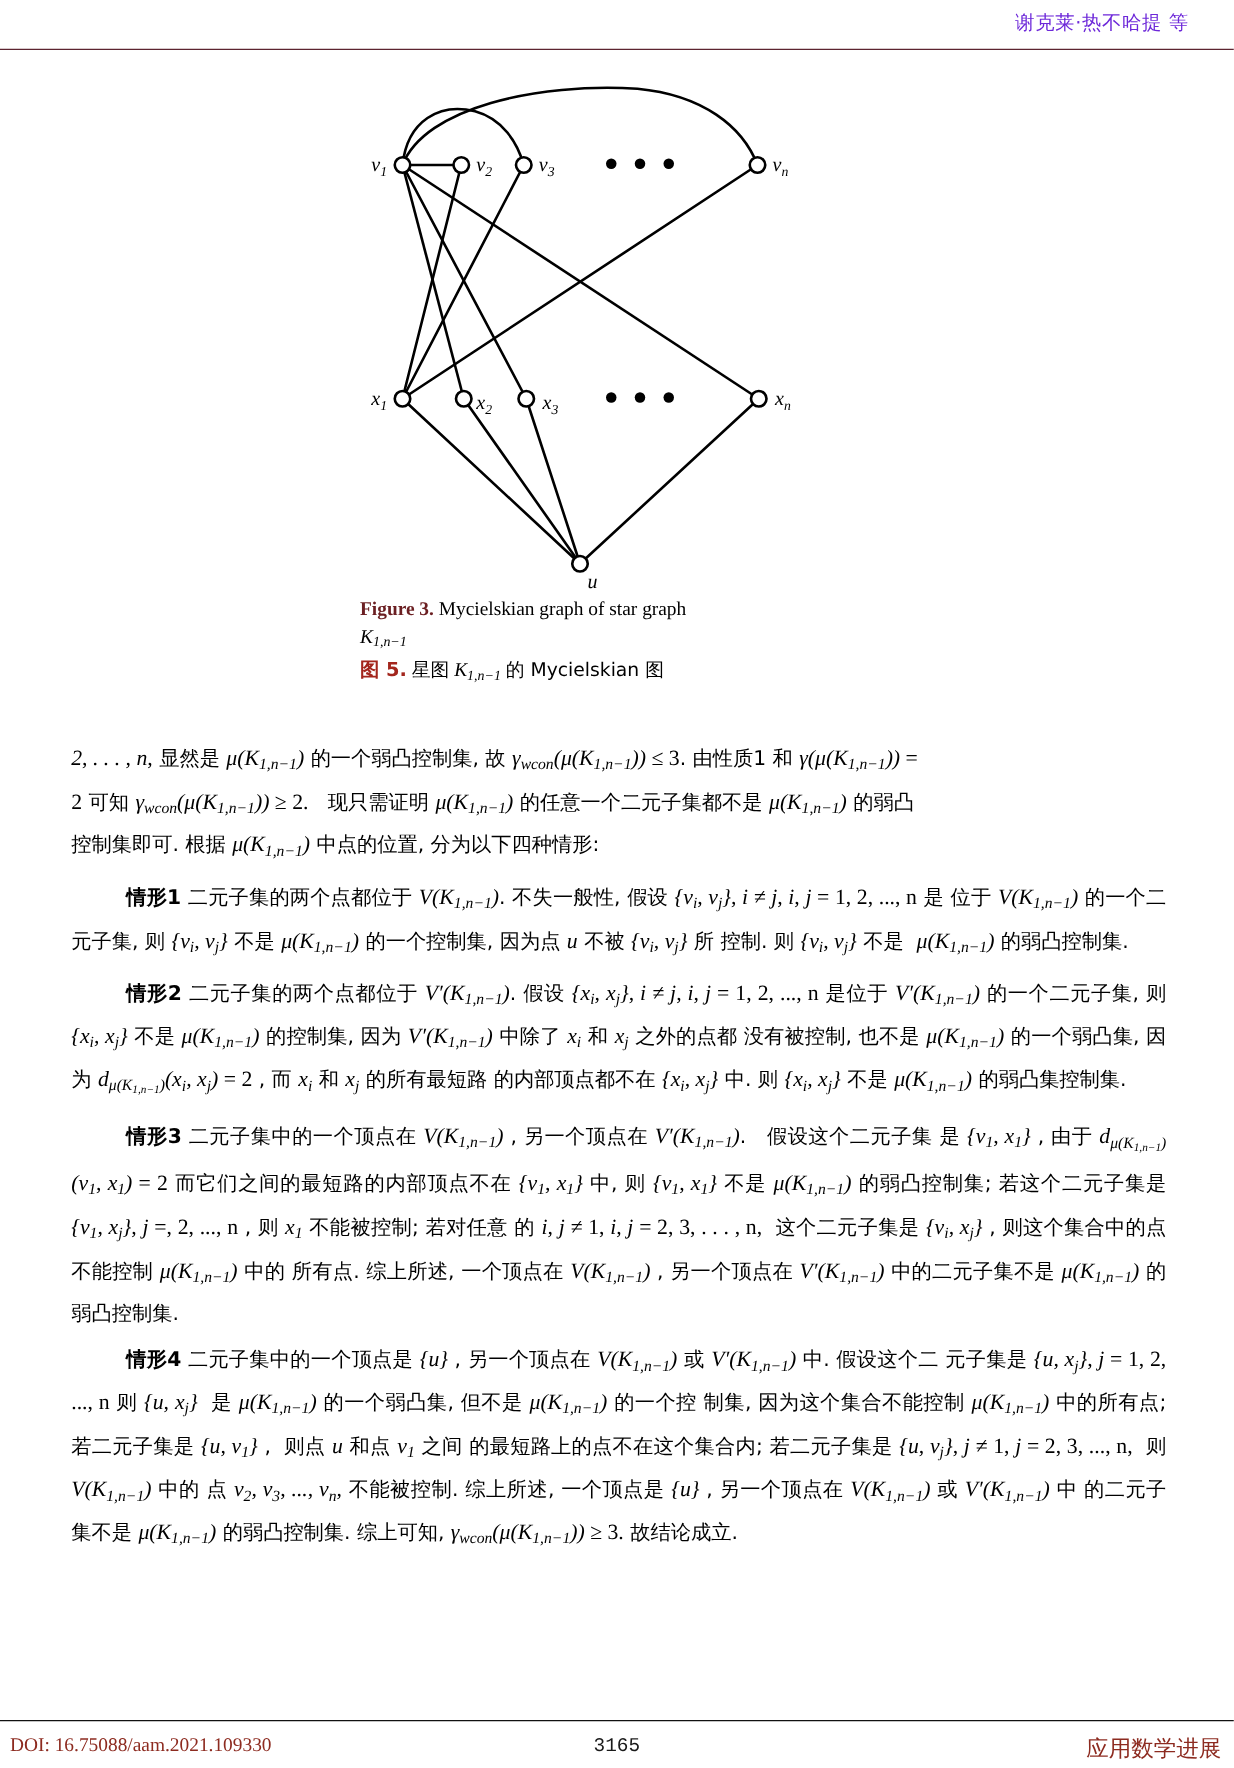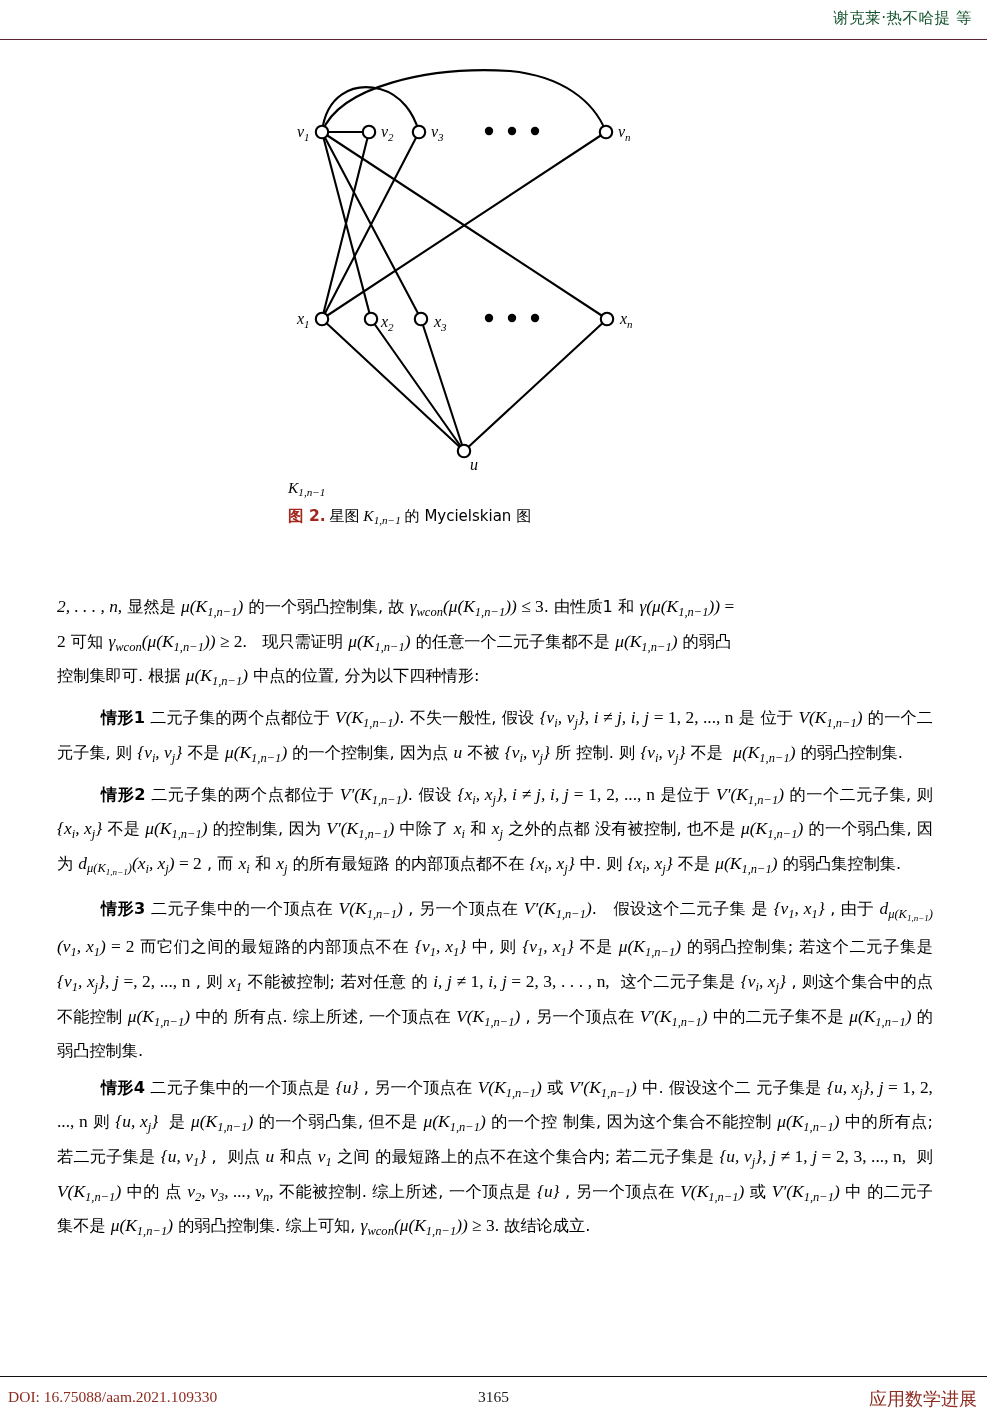--- a/index.html
+++ b/index.html
@@ -19,25 +19,25 @@
   
   .page-header {
     position: absolute;
     top: 0;
     left: 0;
     width: 987px;
     height: 46px;
   }
   .header-authors {
     position: absolute;
-    right: 15px;
+    right: 36px;
     top: 8px;
     font-size: 15.5px;
     letter-spacing: 0.5px;
-    color: #14532d;
+    color: #6d28d9;
     font-family: "DejaVu Sans", "Liberation Sans", sans-serif;
     white-space: nowrap;
   }
   .header-rule {
     position: absolute;
     left: 0;
     top: 39px;
     width: 987px;
     height: 0;
     border-top: 1.6px solid #5c2430;
@@ -147,21 +147,21 @@
     white-space: nowrap;
   }
   .footer-page {
     position: absolute;
     left: 0;
     top: 22px;
     width: 987px;
     text-align: center;
     font-size: 15.5px;
     color: #1a1a1a;
-    font-family: Liberation Serif, serif;
+    font-family: Liberation Mono, monospace;
   }
   .footer-journal {
     position: absolute;
     right: 10px;
     top: 21px;
     font-size: 18px;
     color: #8d2b20;
     font-family: "DejaVu Sans", "Liberation Sans", sans-serif;
     white-space: nowrap;
   }
@@ -230,24 +230,28 @@
         <text x="381" y="327">x<tspan font-size="11" dy="4" font-style="italic">2</tspan></text>
         <text x="434" y="327">x<tspan font-size="11" dy="4" font-style="italic">3</tspan></text>
         <text x="620" y="324">x<tspan font-size="11" dy="4" font-style="italic">n</tspan></text>
         <text x="470" y="470">u</text>
       </g>
     </svg>
   </div>
 
   <div class="figure-caption">
     <span class="cap-line">
+      <span class="cap-lead">Figure 3.</span>
+      <span>Mycielskian graph of star graph</span>
+    </span>
+    <span class="cap-line">
       <span class="mi">K<span class="msub">1,n−1</span></span>
     </span>
     <span class="cap-line" style="margin-top:4px;">
-      <span class="cap-lead-cn">图 2.</span>
+      <span class="cap-lead-cn">图 5.</span>
       <span class="cap-cn-text">星图</span>
       <span class="mi">K<span class="msub">1,n−1</span></span>
       <span class="cap-cn-text">的 Mycielskian 图</span>
     </span>
   </div>
 </div>
 
 <div class="body-text">
 
   <p class="para"><span class="m">2, . . . , n,</span> 显然是 <span class="m">μ(K<span class="msub">1,n−1</span>)</span> 的一个弱凸控制集, 故 <span class="m">γ<span class="msub">wcon</span>(μ(K<span class="msub">1,n−1</span>)) <span class="mr">≤ 3</span></span>. 由性质1 和 <span class="m">γ(μ(K<span class="msub">1,n−1</span>)) <span class="mr">=</span></span><br><span class="mr">2</span> 可知 <span class="m">γ<span class="msub">wcon</span>(μ(K<span class="msub">1,n−1</span>)) <span class="mr">≥ 2.</span></span>&nbsp;&nbsp; 现只需证明 <span class="m">μ(K<span class="msub">1,n−1</span>)</span> 的任意一个二元子集都不是 <span class="m">μ(K<span class="msub">1,n−1</span>)</span> 的弱凸<br>控制集即可. 根据 <span class="m">μ(K<span class="msub">1,n−1</span>)</span> 中点的位置, 分为以下四种情形:</p>

